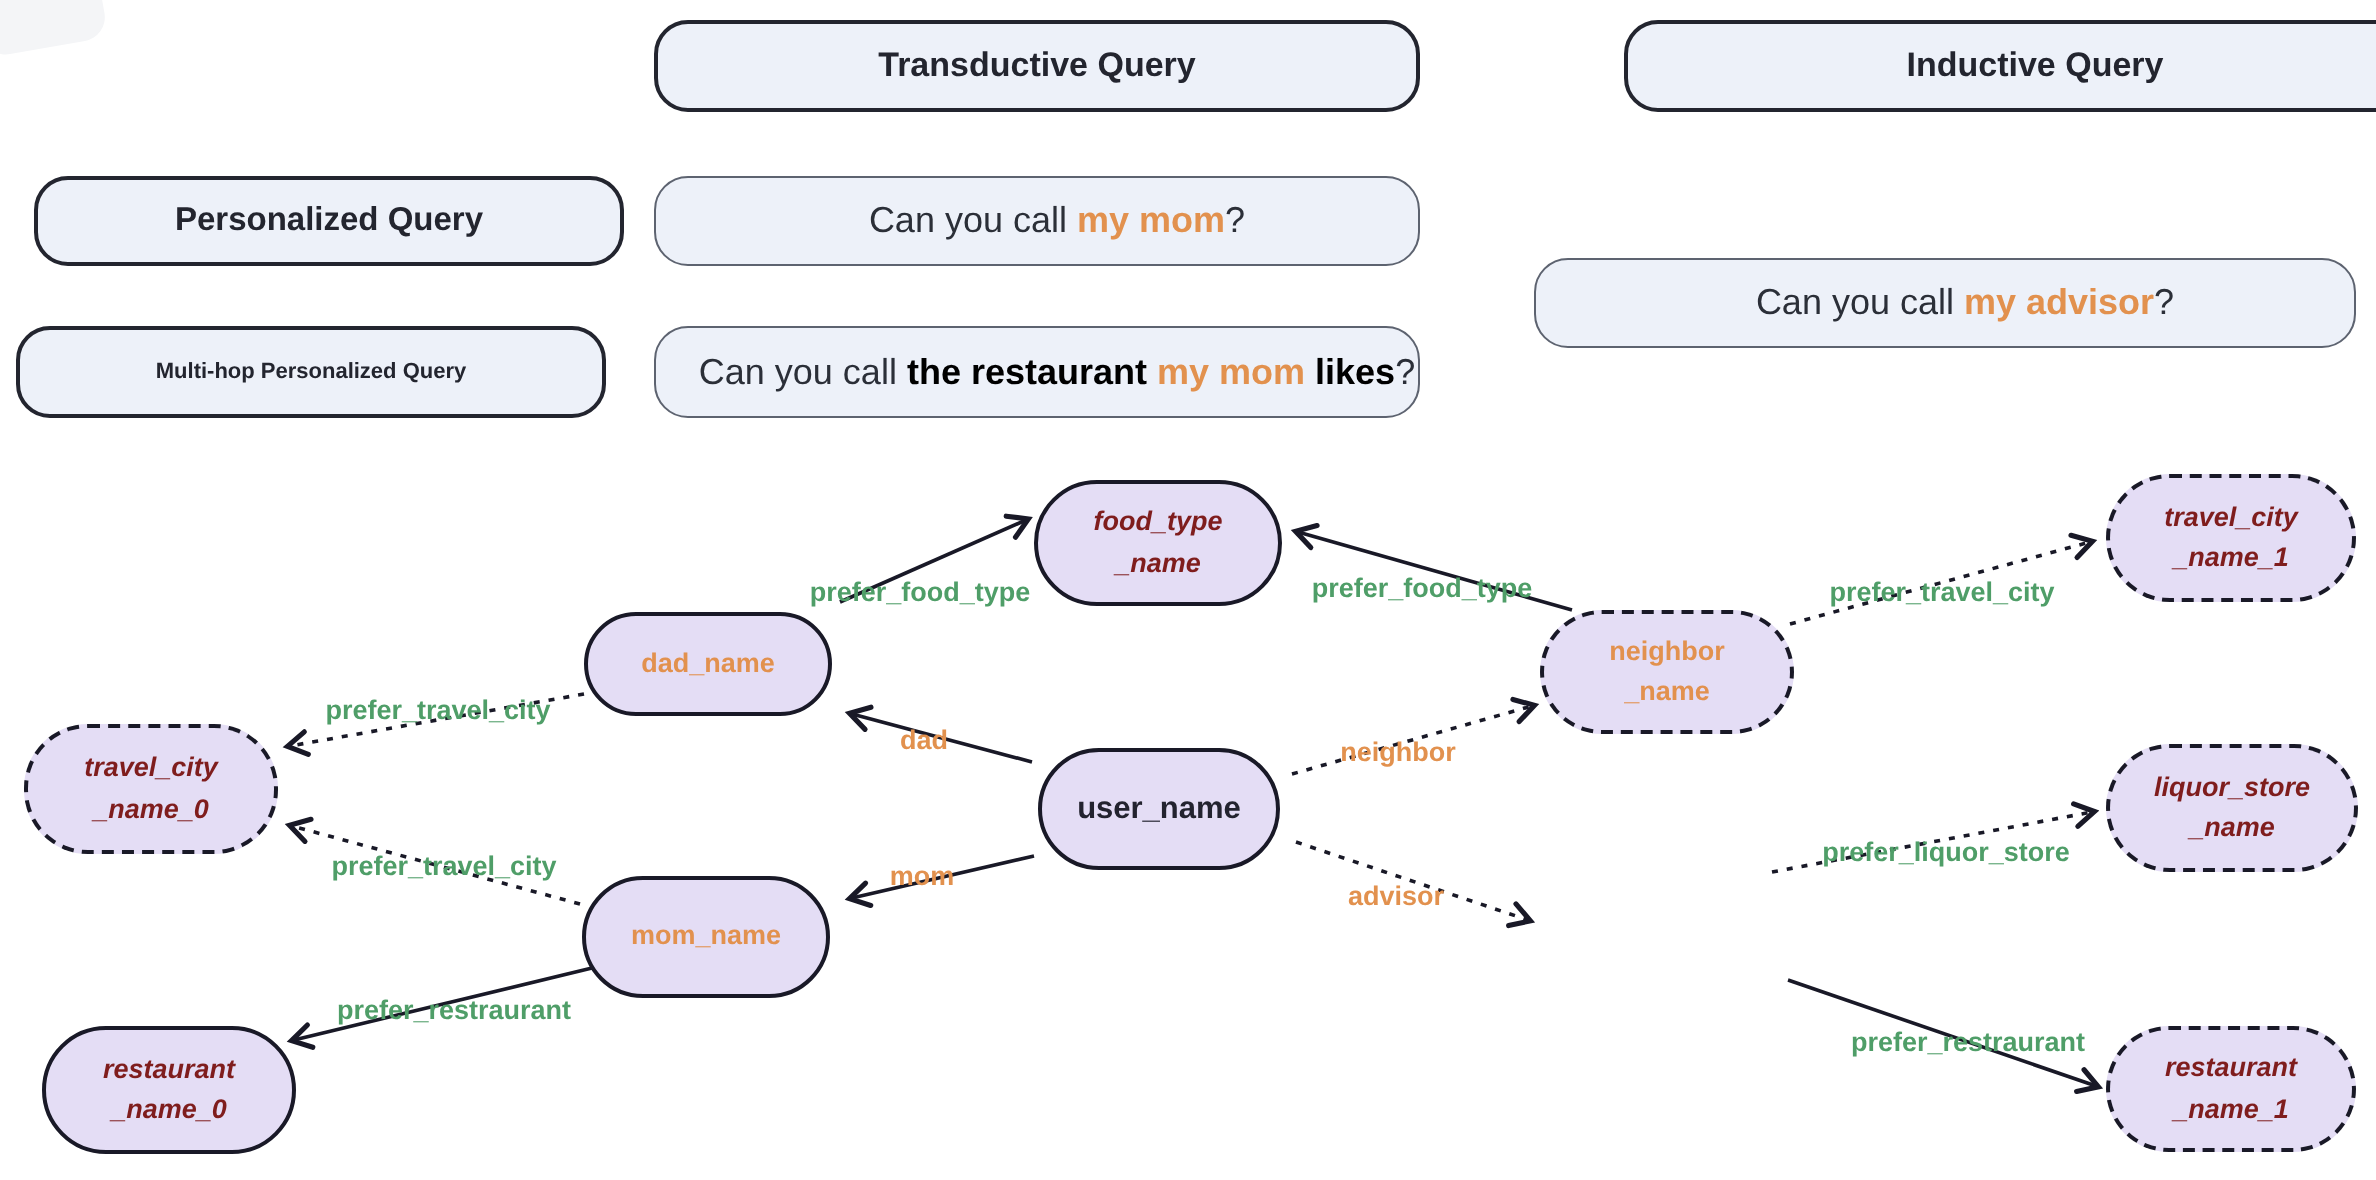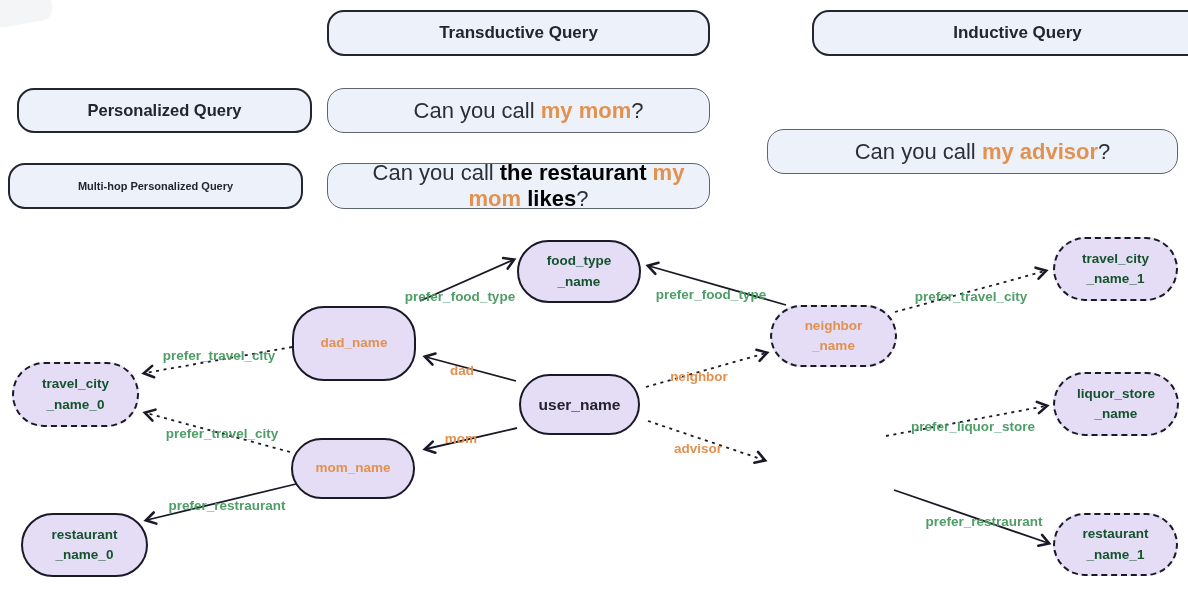--- a/index.html
+++ b/index.html
@@ -9,38 +9,38 @@
   }
   .blob{position:absolute;left:-10px;top:-8px;width:62px;height:32px;background:#f4f5f7;border-radius:12px;transform:rotate(-10deg);}
   
   .box{position:absolute;display:flex;align-items:center;justify-content:center;
        background:#edf1f9;border-radius:17px;box-sizing:border-box;text-align:center;}
   .hdr,.rowlabel{border:2.5px solid #23252f;font-weight:bold;font-size:17px;color:#23252f;}
   #hdr-trans{left:327px;top:10px;width:383px;height:46px;}
   #hdr-ind{left:812px;top:10px;width:411px;height:46px;}
   #row-pers{left:17px;top:88px;width:295px;height:45px;font-size:16.5px;}
   #row-multi{left:8px;top:163px;width:295px;height:46px;font-size:11px;}
-  .query{border:1.4px solid #5d6370;font-size:22px;color:#2b2f38;padding-left:20px;}
+  .query{border:1.4px solid #5d6370;font-size:18px;color:#2b2f38;padding-left:20px;}
   #q-tp{left:327px;top:88px;width:383px;height:45px;}
   #q-ip{left:767px;top:88px;width:411px;height:45px;margin-top:41px;}
   #q-tm{left:327px;top:163px;width:383px;height:46px;}
   #q-im{left:767px;top:163px;width:411px;height:46px;}
   .hl-orange{color:#e2914e;font-weight:bold;}
   .hl-green{color:#000000;font-weight:bold;}
   
   .node{position:absolute;display:flex;align-items:center;justify-content:center;
         background:#e4ddf5;border:2px solid #191927;border-radius:32px;
         font-weight:bold;font-size:13.5px;line-height:1.5;text-align:center;
         white-space:pre-line;box-sizing:border-box;}
   .node.dashedb{border-style:dashed;}
-  .node.green{color:#14532d;}
+  .node.green{color:#7f1d1d;font-style:italic;}
   .node.orange{color:#e2914e;}
   .node.dark{color:#23232f;font-size:15.5px;}
   #n-user{left:519px;top:374px;width:121px;height:61px;}
-  #n-dad{left:292px;top:306px;width:124px;height:75px;}
+  #n-dad{left:292px;top:306px;width:124px;height:52px;}
   #n-mom{left:291px;top:438px;width:124px;height:61px;}
   #n-food{left:517px;top:240px;width:124px;height:63px;}
   #n-neighbor{left:770px;top:305px;width:127px;height:62px;}
   #n-advisor{left:768px;top:438px;width:128px;height:63px;}
   #n-travel0{left:12px;top:362px;width:127px;height:65px;}
   #n-rest0{left:21px;top:513px;width:127px;height:64px;}
   #n-travel1{left:1053px;top:237px;width:125px;height:64px;}
   #n-liquor{left:1053px;top:372px;width:126px;height:64px;}
   #n-rest1{left:1053px;top:513px;width:125px;height:63px;}
   

